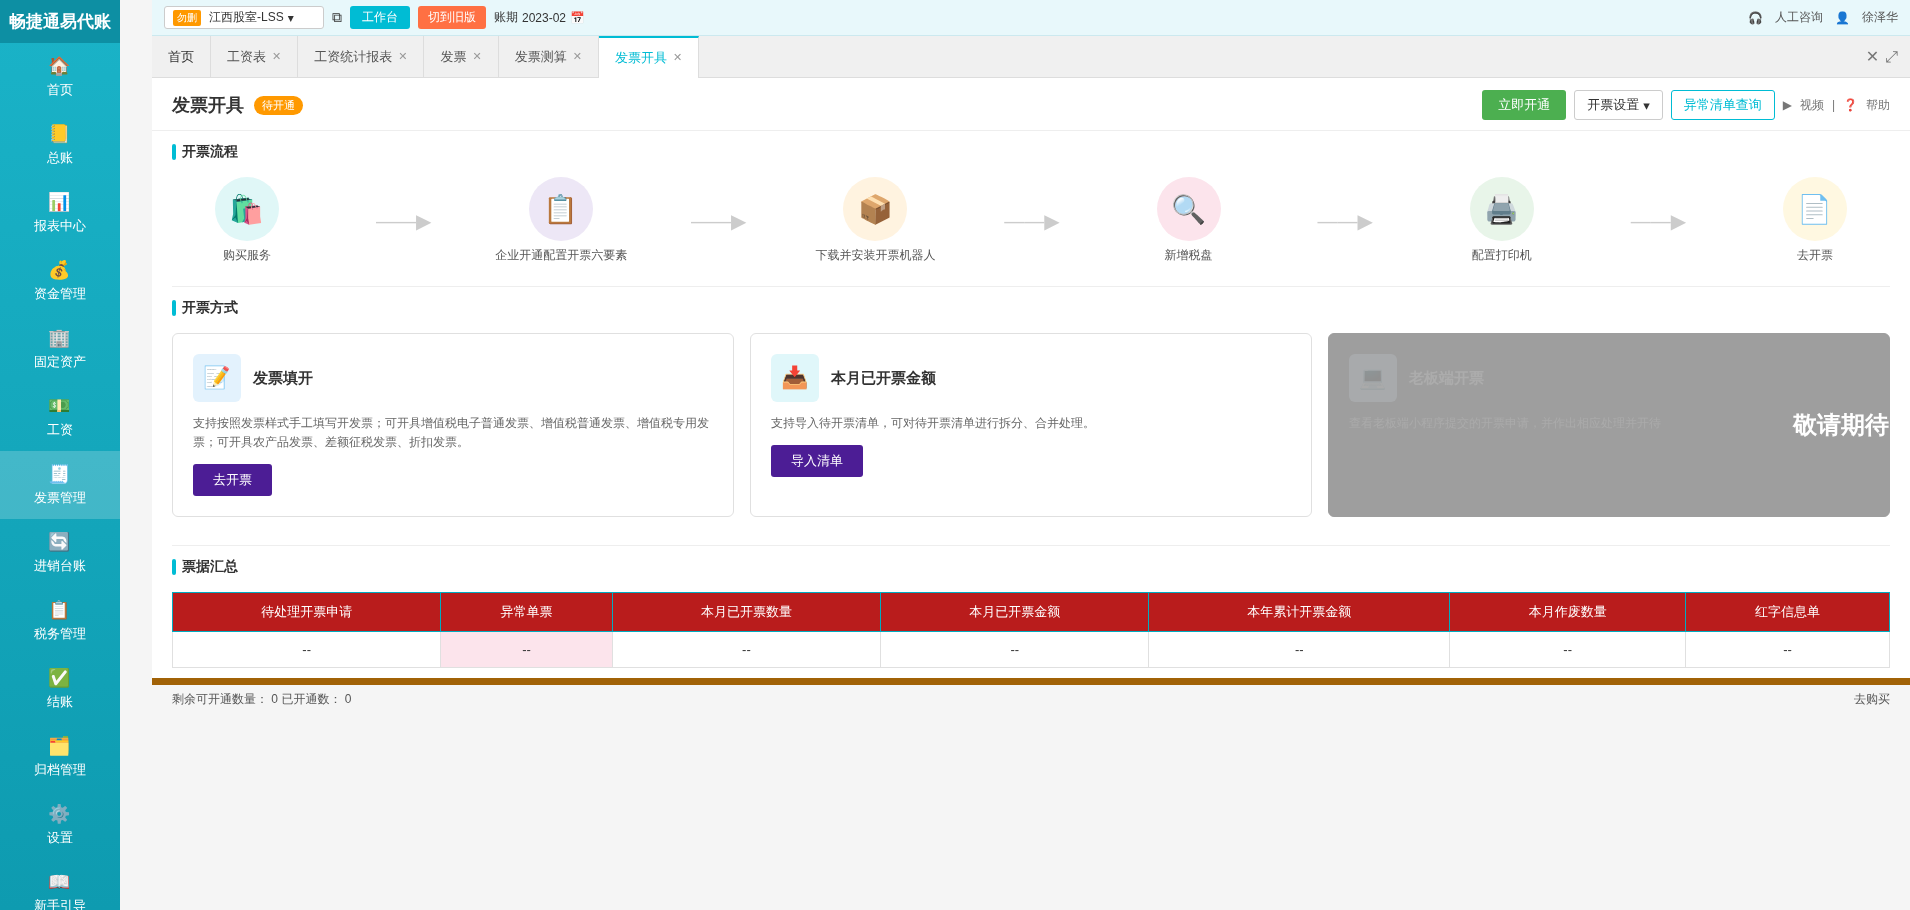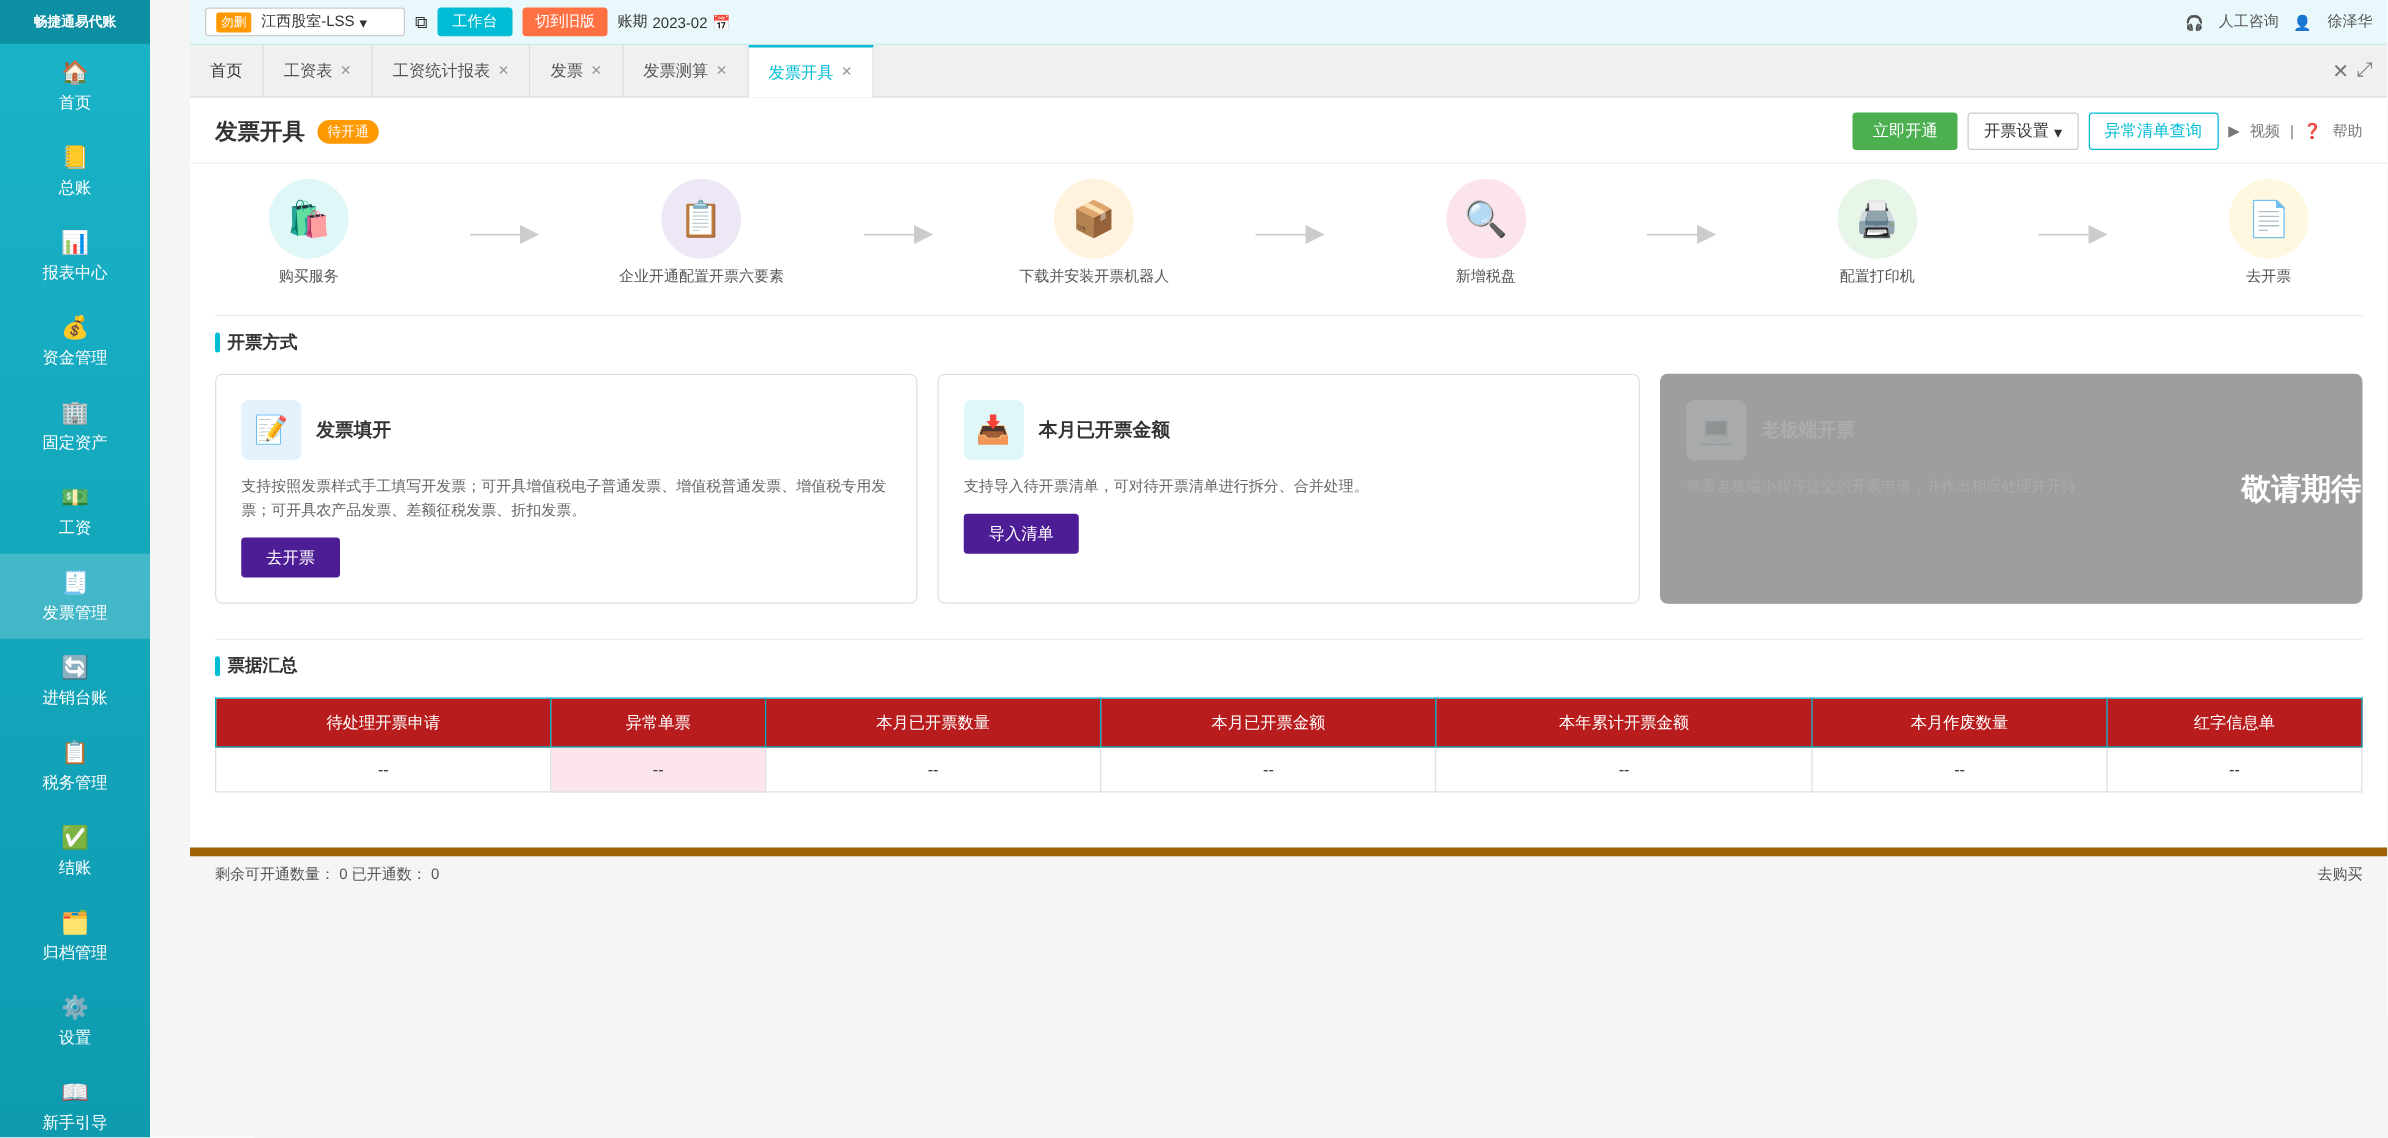--- a/index.html
+++ b/index.html
@@ -1,21 +1,21 @@
 <!DOCTYPE html>
 <html><head>
   <meta charset="utf-8">
   <style>
     * { margin: 0; padding: 0; box-sizing: border-box; }
     body { font-family: 'Microsoft YaHei', Arial, sans-serif; font-size: 13px; background: #f5f5f5; color: #333; width: 1910px; height: 910px; overflow: hidden; display: flex; }
 
     
     .sidebar { width: 120px; background: linear-gradient(180deg, #1ab3c8 0%, #0e9bb0 100%); display: flex; flex-direction: column; height: 910px; flex-shrink: 0; }
     .sidebar-logo { padding: 10px 8px; background: #0d8fa3; color: white; font-size: 13px; font-weight: bold; text-align: center; cursor: pointer; }
-    .sidebar-logo span { display: block; font-size: 11px; }
+    .sidebar-logo span { display: block; font-size: 17px; }
     .sidebar-item { display: flex; flex-direction: column; align-items: center; padding: 12px 8px; color: white; cursor: pointer; font-size: 13px; gap: 4px; }
     .sidebar-item.active { background: rgba(255,255,255,0.2); }
     .sidebar-item .icon { font-size: 18px; }
 
     
     .main { flex: 1; display: flex; flex-direction: column; height: 714px; overflow: hidden; padding-left: 32px; }
 
     
     .topbar { height: 36px; background: #e8f8fb; border-bottom: 1px solid #cce9ef; display: flex; align-items: center; justify-content: space-between; padding: 0 12px; flex-shrink: 0; }
     .topbar-left { display: flex; align-items: center; gap: 8px; }
@@ -235,20 +235,21 @@
           <span>▶</span>
           <span>视频</span>
           <span>|</span>
           <span>❓</span>
           <span>帮助</span>
         </div>
       </div>
     </div>
 
     <div class="section">
+      <div class="section-title">开票流程</div>
       <div class="flow-steps">
 
         <div class="flow-step">
           <div class="flow-step-icon icon-buy">🛍️</div>
           <div class="flow-step-label">购买服务</div>
         </div>
         <div class="flow-arrow">——▶</div>
 
         <div class="flow-step">
           <div class="flow-step-icon icon-config">📋</div>

